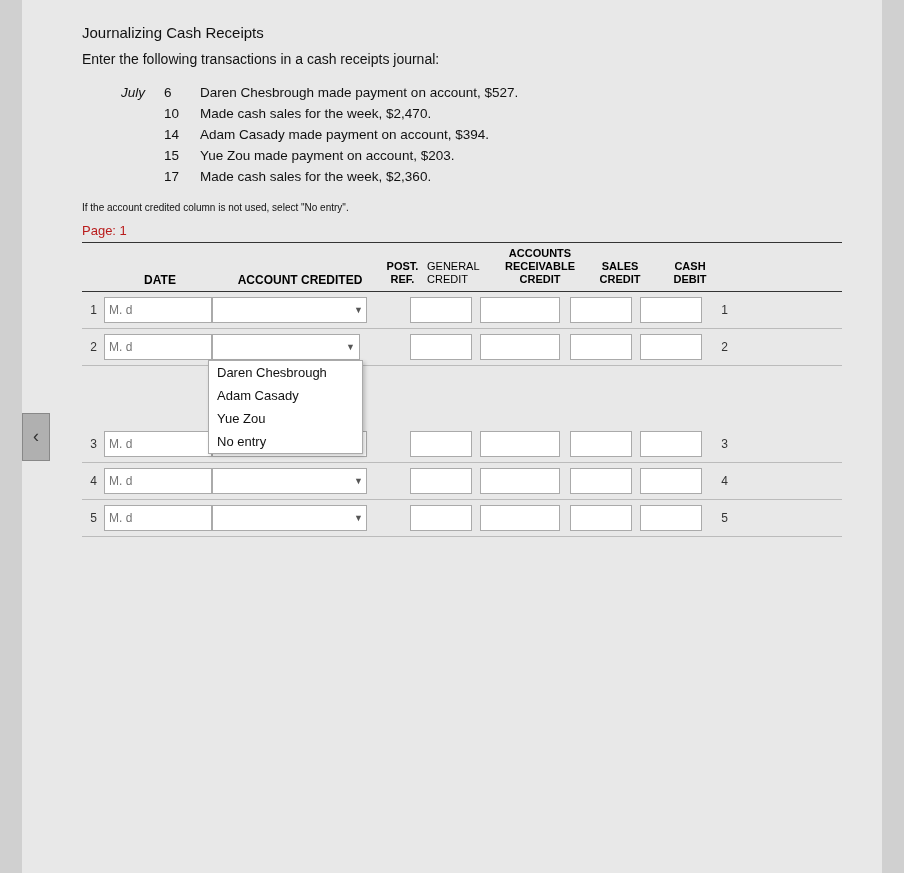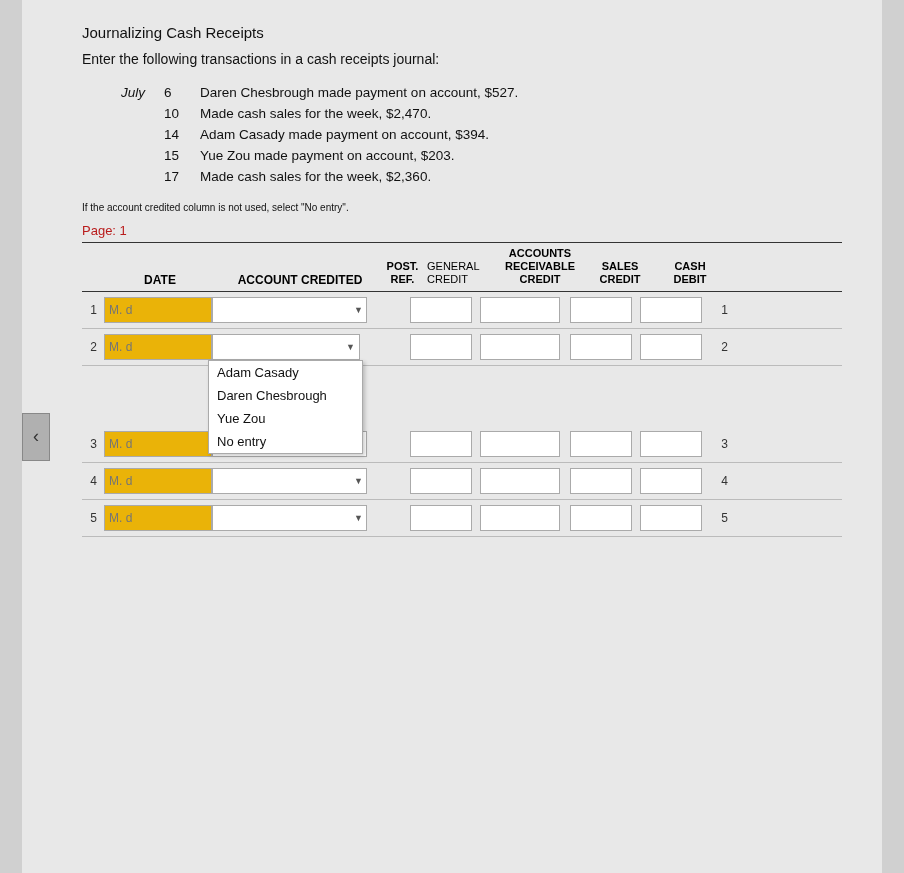--- a/index.html
+++ b/index.html
@@ -176,21 +176,21 @@
       flex-shrink: 0;
       font-size: 12px;
       color: #333;
       text-align: right;
       padding-right: 3px;
     }
     .date-input {
       width: 108px;
       height: 26px;
       border: 1px solid #aaa;
-      background: #eab308;
+      background: #ffffff;
       font-size: 12px;
       padding: 2px 4px;
       color: #555;
     }
     .account-select {
       width: 155px;
       height: 26px;
       border: 1px solid #aaa;
       background: white;
       font-size: 12px;
@@ -363,22 +363,22 @@
         <div class="row-number-left">2</div>
         <div style="width:108px;flex-shrink:0;padding:0 4px;">
           <input class="date-input" type="text" placeholder="M. d" style="">
         </div>
         <div style="width:155px;flex-shrink:0;padding:0 4px;position:relative;" class="dropdown-open-wrapper">
           
           <input class="account-select" type="text" value="" placeholder="" style="width: 148px; height: 26px; border: 1px solid rgb(170, 170, 170);">
           <span style="position:absolute;right:8px;top:50%;transform:translateY(-50%);font-size:9px;color:#555;pointer-events:none;">▼</span>
           
           <div class="dropdown-list">
+            <div class="dropdown-list-item">Daren Chesbrough</div>
             <div class="dropdown-list-item">Adam Casady</div>
-            <div class="dropdown-list-item">Daren Chesbrough</div>
             <div class="dropdown-list-item">Yue Zou</div>
             <div class="dropdown-list-item">No entry</div>
           </div>
         </div>
         <div style="width:45px;flex-shrink:0;padding:0 2px;">
           <input class="post-input" type="text" style="">
         </div>
         <div style="width:70px;flex-shrink:0;padding:0 2px;">
           <input class="num-input" type="text" style="">
         </div>

